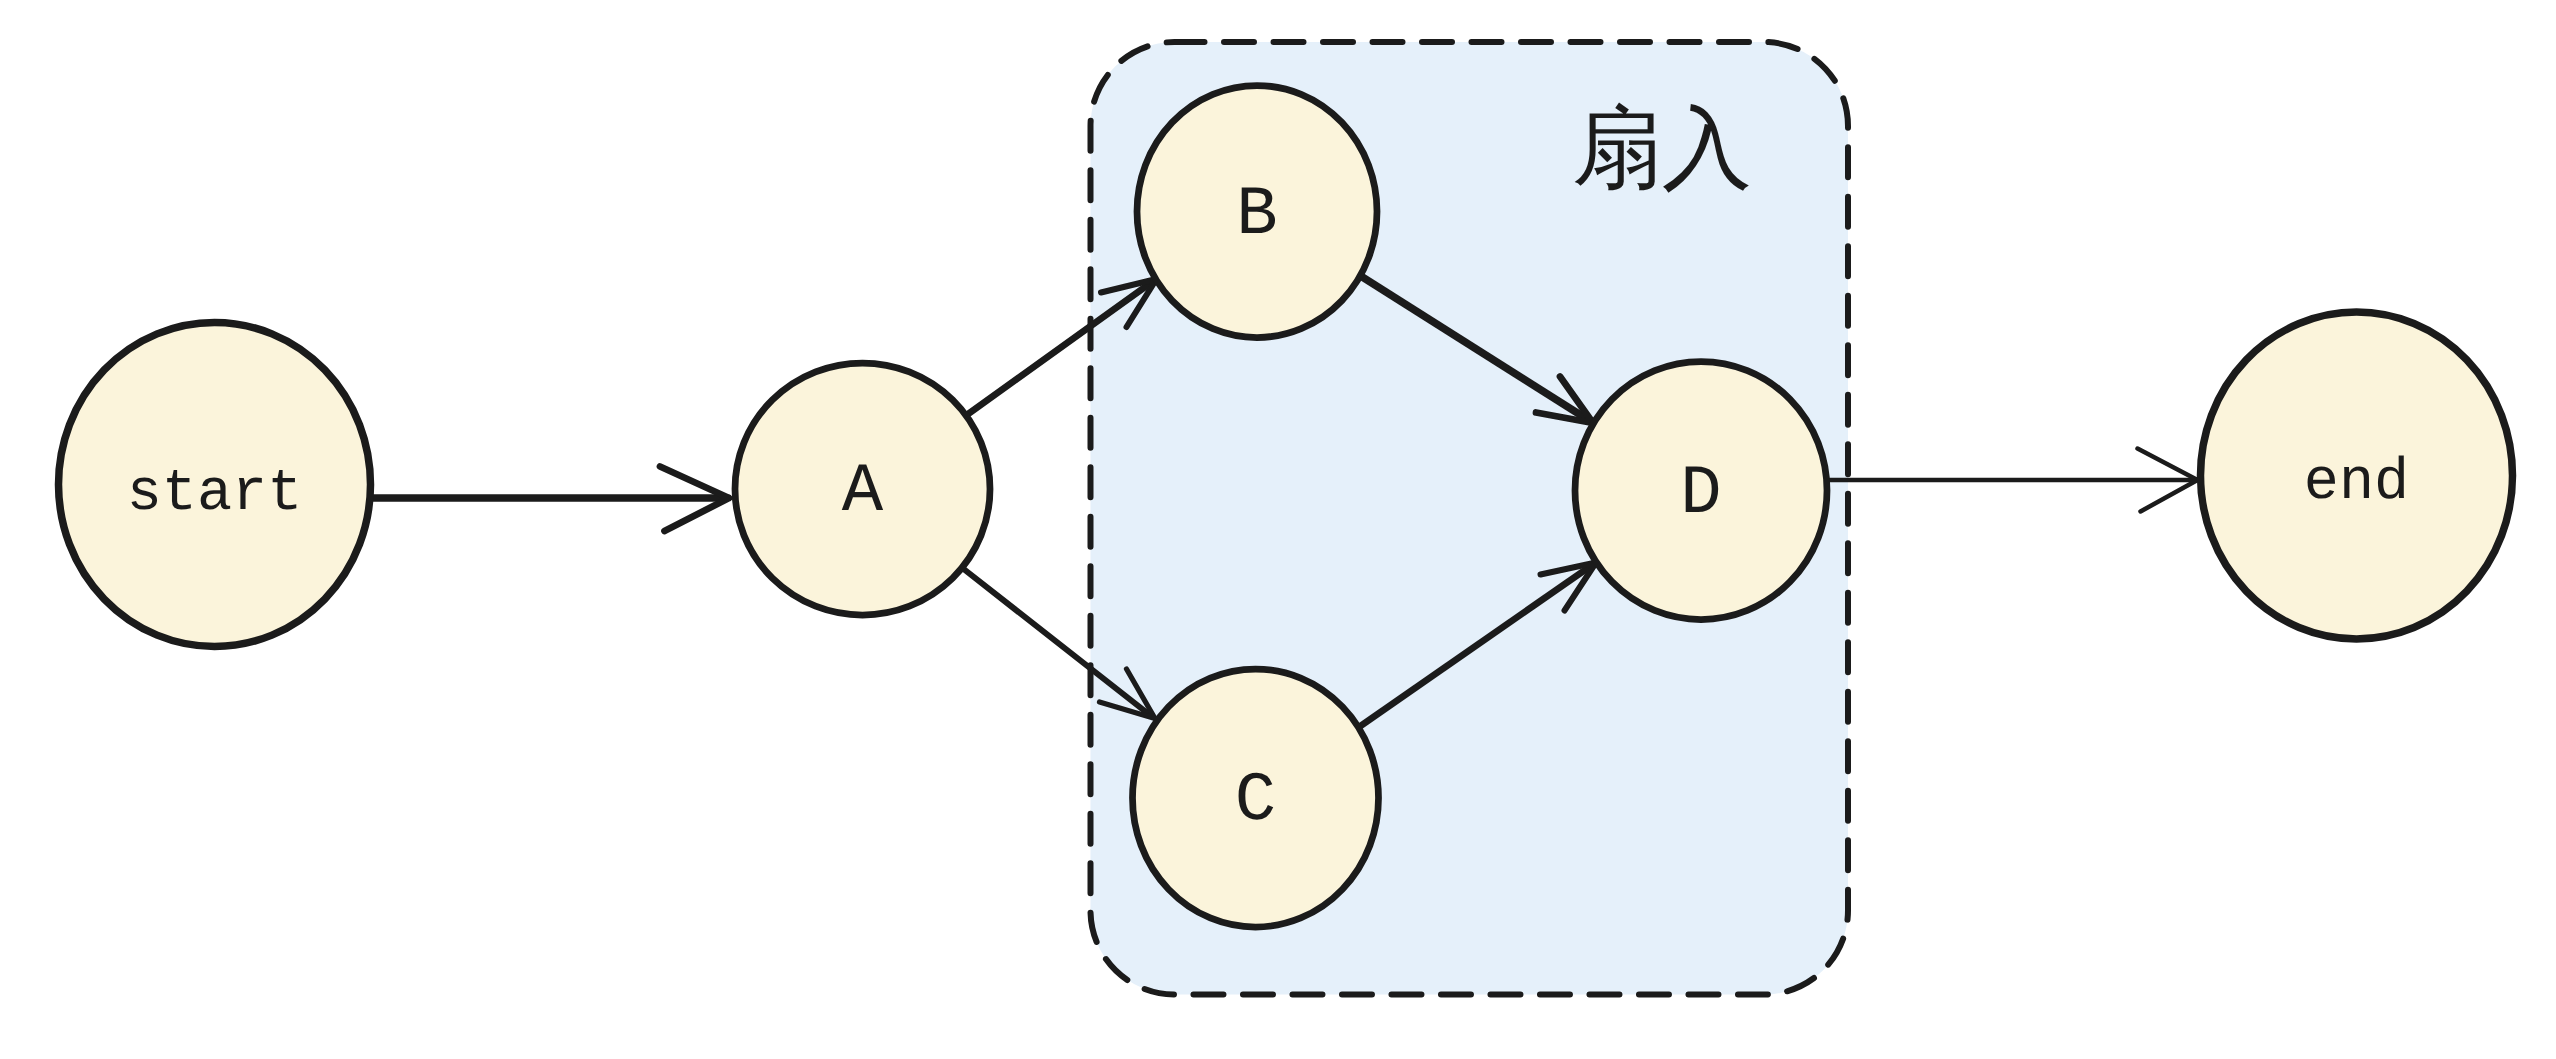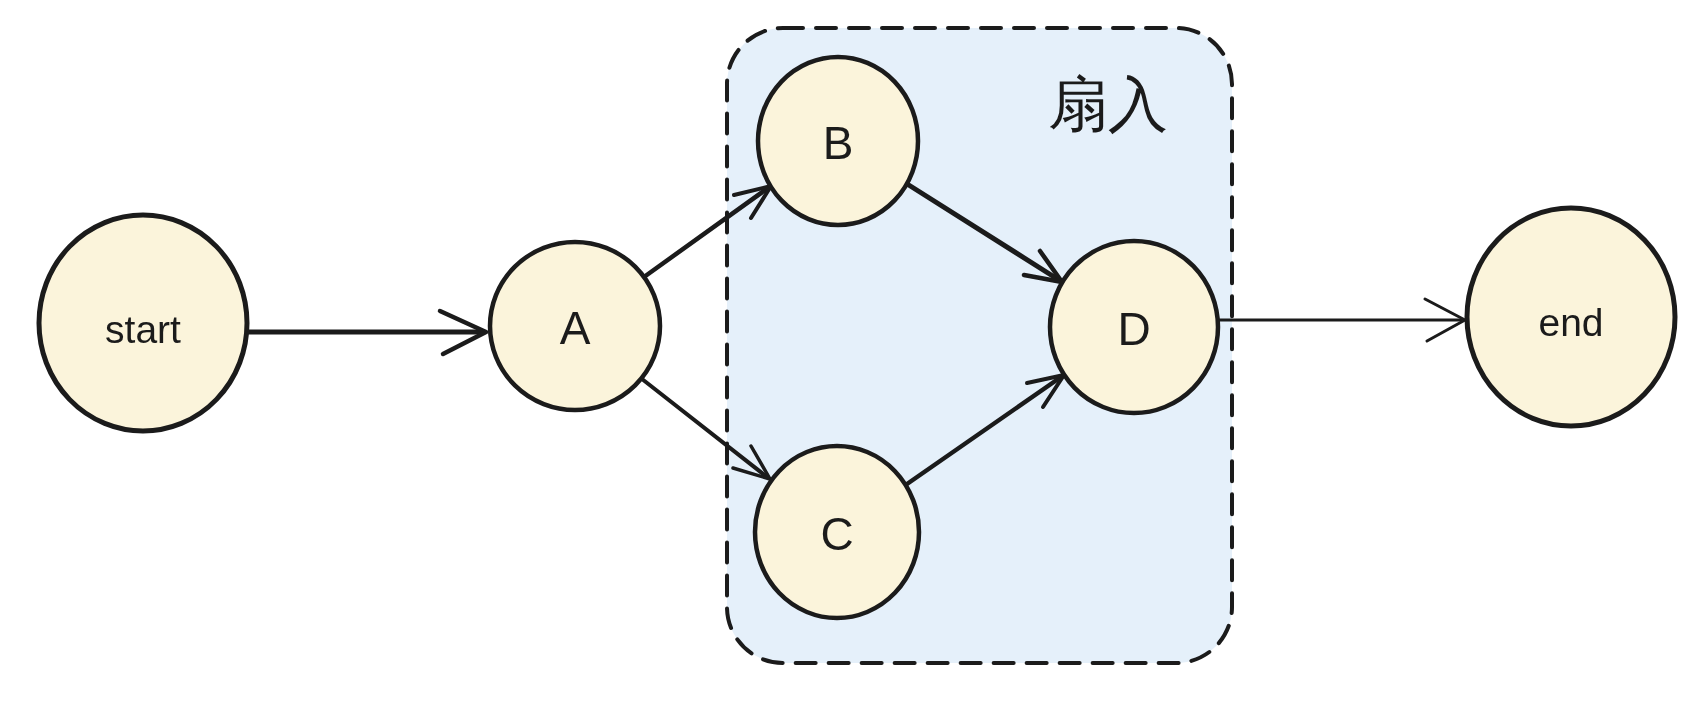--- a/index.html
+++ b/index.html
@@ -6,21 +6,21 @@
     margin: 0;
     padding: 0;
     background: #ffffff;
   }
   .canvas-wrap {
     position: relative;
     width: 1704px;
     height: 706px;
     background: #ffffff;
     overflow: hidden;
-    font-family: Liberation Sans, sans-serif;
+    font-family: Liberation Mono, monospace;
   }
   svg { display: block; }
   .node-shape {
     fill: var(--node-fill, #fbf4db);
     stroke: var(--stroke, #1b1b1b);
   }
   .edge-line, .arrow-head {
     fill: none;
     stroke: var(--stroke, #1b1b1b);
     stroke-linecap: round;

